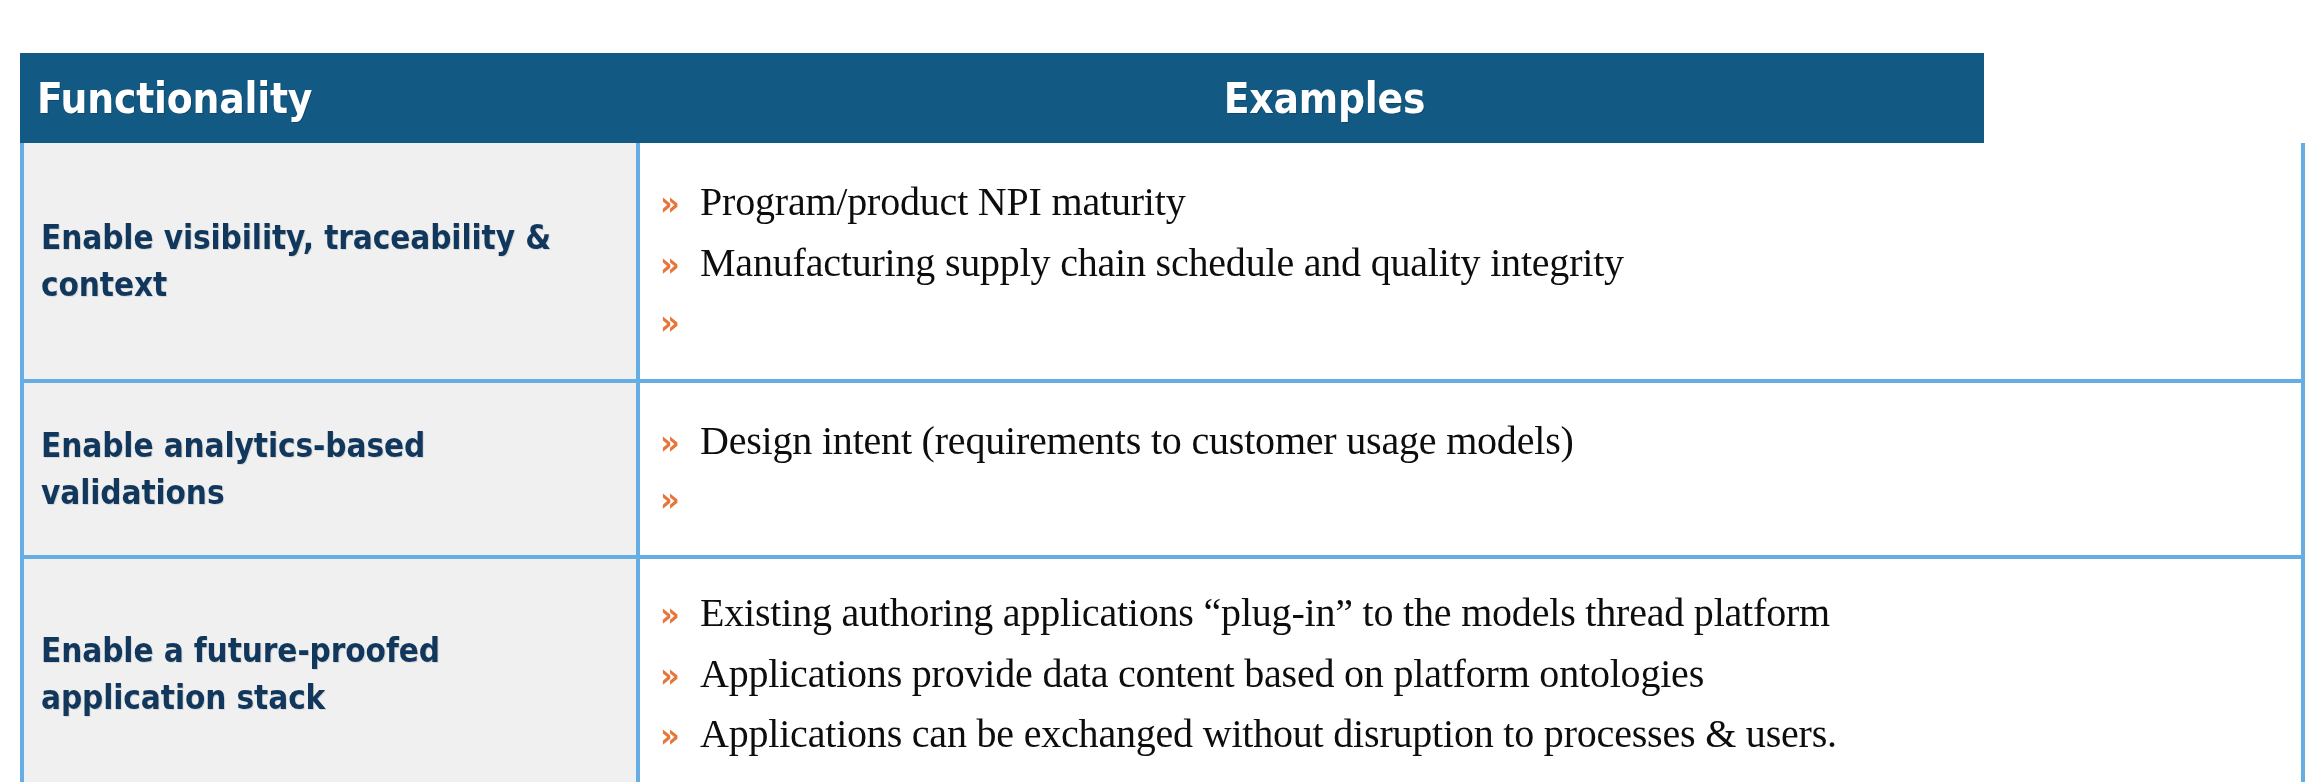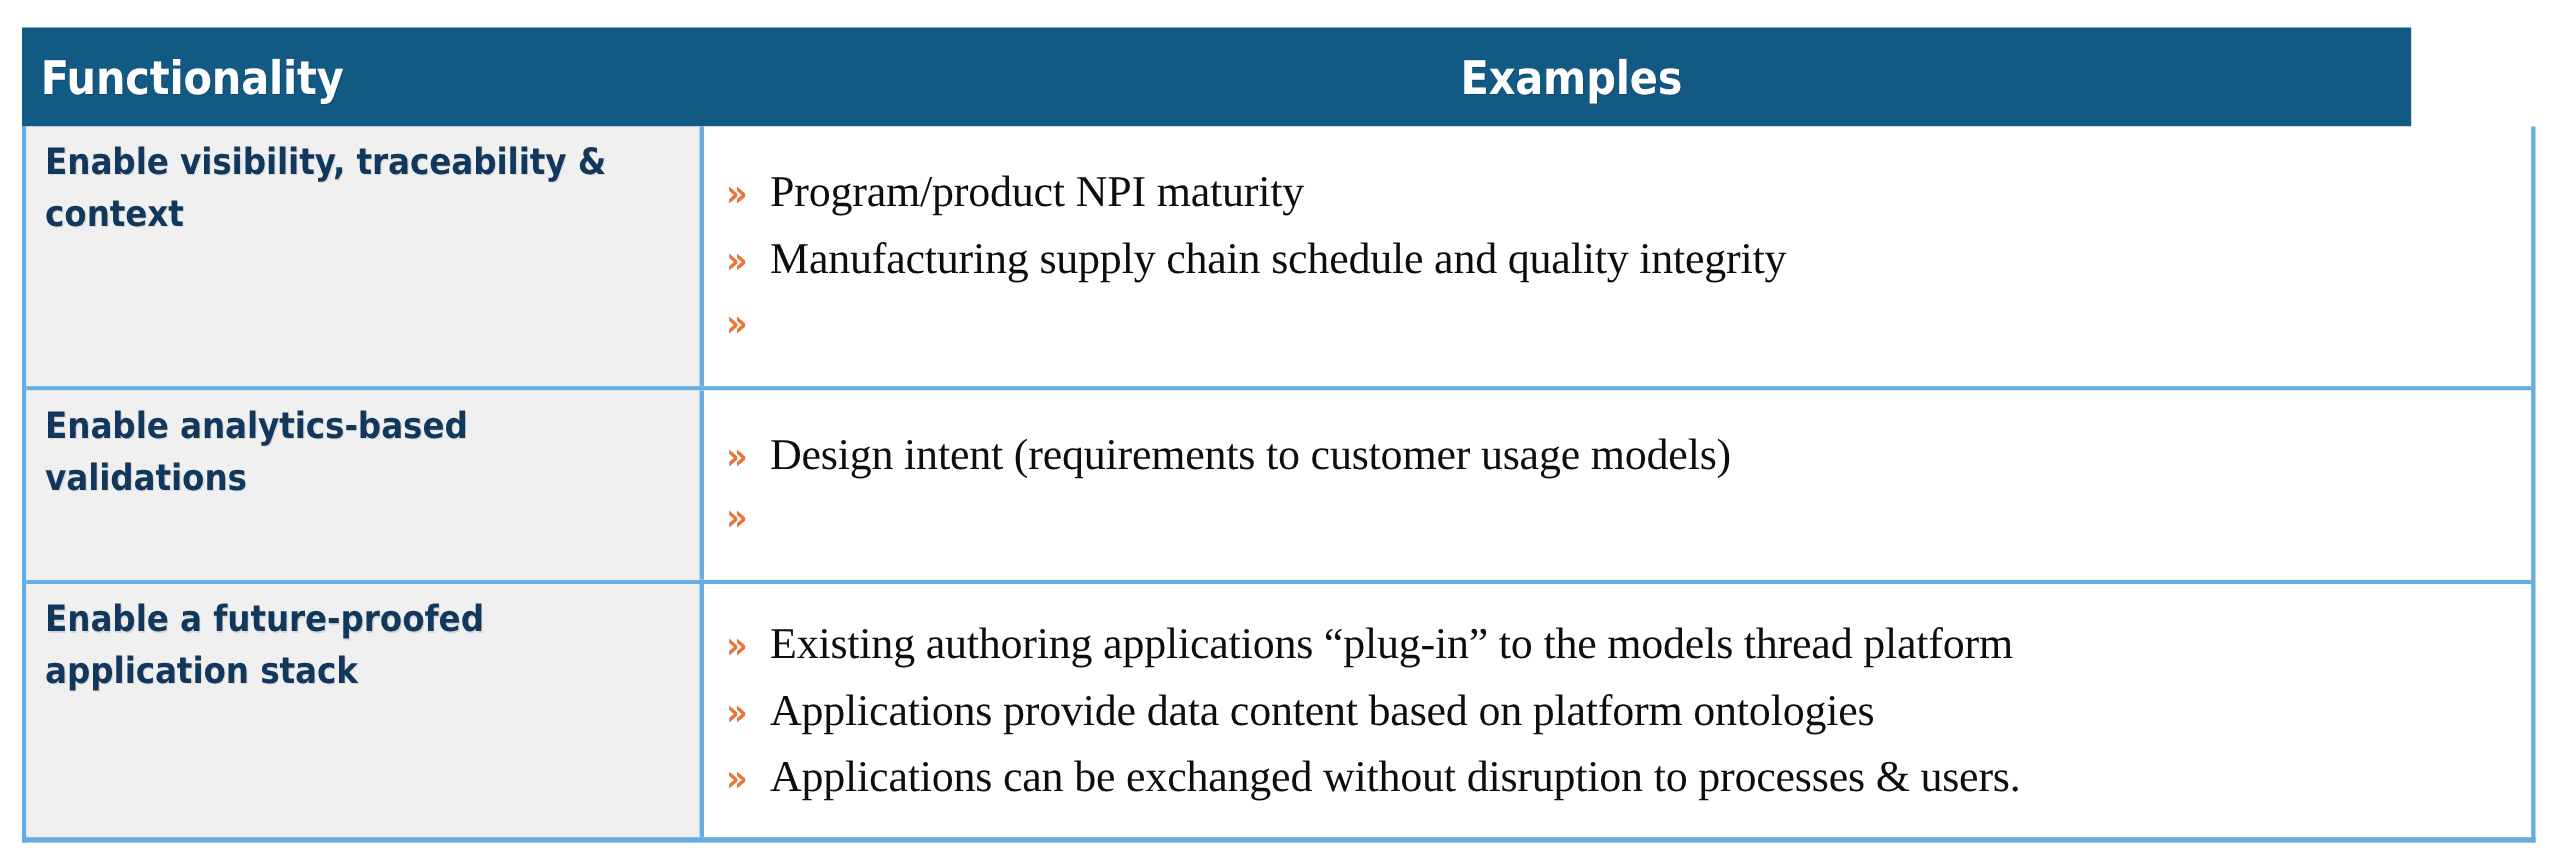--- a/index.html
+++ b/index.html
@@ -19,21 +19,22 @@
     left: 20px;
     top: 25px;
     width: 2285px;
   }
 
   
   .thead {
     display: flex;
     background: #125A84;
     height: 90px;
-    width: 2172px;
+    width: 1964px;
+    margin-top: 28px;
   }
   .th {
     display: flex;
     align-items: center;
     color: #ffffff;
     font-weight: bold;
     font-size: 42px;
     font-family: "Liberation Sans Narrow", "DejaVu Sans Condensed", "Liberation Sans", sans-serif;
     letter-spacing: -0.2px;
     text-shadow: 1px 1px 0 rgba(0,0,0,0.18);
@@ -65,20 +66,21 @@
   }
   .row:first-child {
     border-top: none;
   }
   .cell-func {
     width: 616px;
     box-sizing: border-box;
     background: #F0F0F0;
     border-right: 4px solid #66ADE3;
     display: flex;
+    align-items: center;
     padding: 8px 20px 8px 17px;
   }
   .func-text {
     color: #11385C;
     font-weight: bold;
     font-size: 33px;
     line-height: 1.43;
     font-family: "Liberation Sans Narrow", "DejaVu Sans Condensed", "Liberation Sans", sans-serif;
     letter-spacing: -0.1px;
     text-shadow: 1px 1px 0 rgba(0,0,0,0.10);

